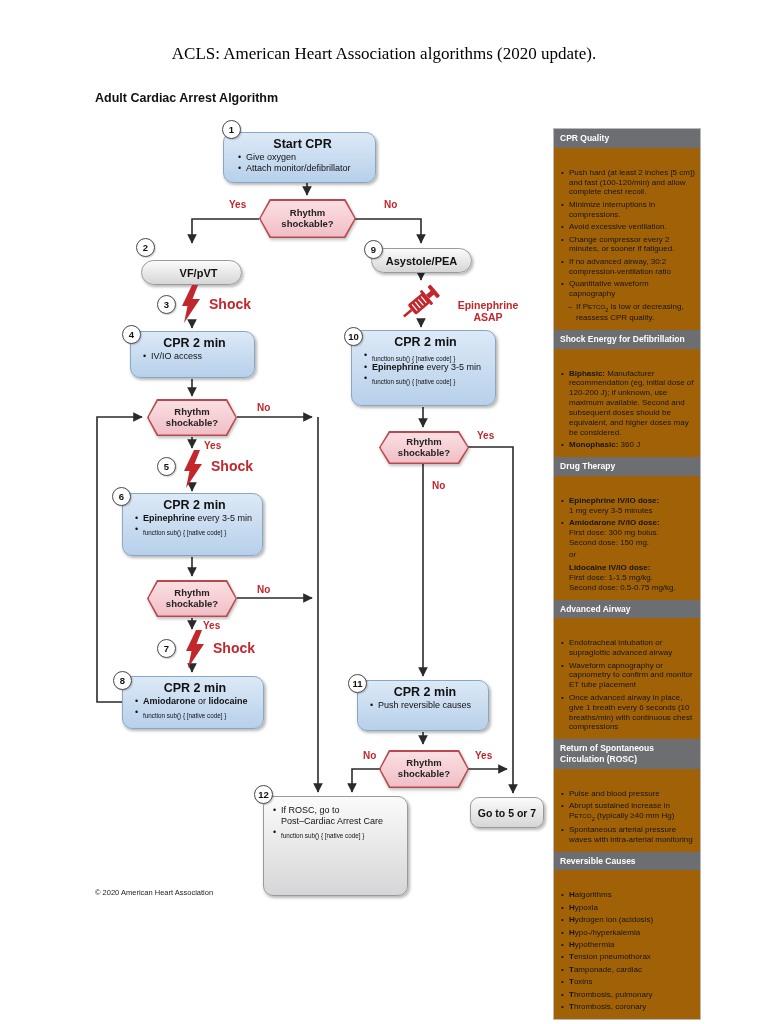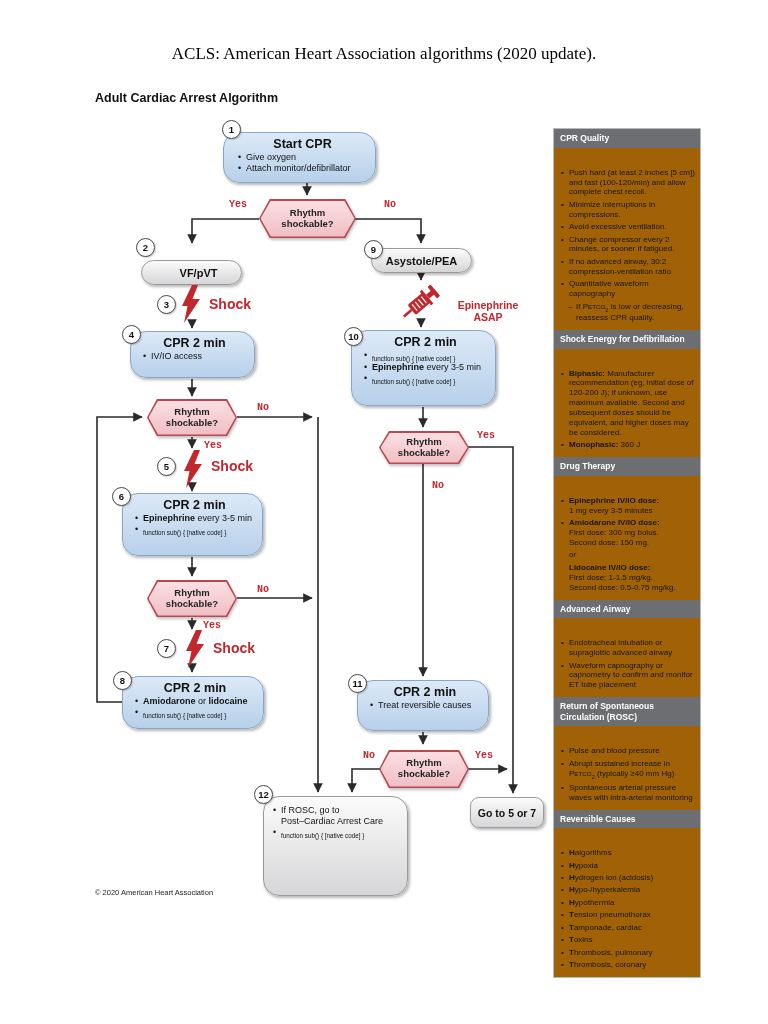--- a/index.html
+++ b/index.html
@@ -5,21 +5,21 @@
   html,body{margin:0;padding:0;background:#fff;}
   .page{position:relative;width:756px;height:1024px;background:#fff;overflow:hidden;
         font-family:"Liberation Sans",sans-serif;color:#1a1a1a;}
   .doc-title{position:absolute;left:0;top:44px;width:768px;text-align:center;
              font-family:"Liberation Serif",serif;font-size:17px;color:#000;}
   .algo-title{position:absolute;left:95px;top:91px;font-size:12.5px;font-weight:bold;color:#111;}
   .footer{position:absolute;left:95px;top:888px;font-size:7.5px;color:#222;}
 
   svg.wires{position:absolute;left:0;top:0;z-index:1;}
 
-  .node{position:absolute;z-index:2;box-sizing:border-box;border-radius:16px;
+  .node{position:absolute;z-index:2;box-sizing:border-box;border-radius:10px;
         box-shadow:1.5px 2px 3px rgba(0,0,0,.28);padding:3px 6px;}
   .node.blue{background:linear-gradient(#dce9f7,#b7d0ea);border:1.2px solid #8aa6c5;}
   .node.gray{background:linear-gradient(#fbfbfb,#d6d6d8);border:1.2px solid #9a9a9a;}
   .node.pill{border-radius:13px;display:flex;align-items:center;justify-content:center;}
   .nt{font-weight:bold;font-size:12.5px;text-align:center;margin:1px 0 1px;color:#111;}
   .nt.sm{font-size:11px;margin:0;}
   .fb{font-size:9px;line-height:1.22;text-align:left;color:#111;}
   .bullet{position:relative;padding-left:10px;}
   .bullet::before{content:"\2022";position:absolute;left:2px;}
   .sub{position:relative;padding-left:17px;}
@@ -29,21 +29,21 @@
   .hex{position:absolute;z-index:2;filter:drop-shadow(1.5px 2px 1.5px rgba(0,0,0,.25));}
   .hx-b,.hx-f{position:absolute;clip-path:polygon(11% 0,89% 0,100% 50%,89% 100%,11% 100%,0 50%);}
   .hx-b{inset:0;background:#b8494f;}
   .hx-f{inset:1.5px;background:linear-gradient(#fbdfe2,#f0bec5);}
   .hx-t{position:absolute;inset:0;z-index:2;display:flex;align-items:center;justify-content:center;
         text-align:center;font-weight:bold;font-size:9.5px;line-height:1.15;color:#222;padding:0 14px;}
 
   .badge{position:absolute;z-index:4;width:19px;height:19px;box-sizing:border-box;border-radius:50%;
          background:#fff;border:1.5px solid #4a4a4a;display:flex;align-items:center;justify-content:center;
          font-size:9.5px;font-weight:bold;color:#111;box-shadow:1px 1px 1.5px rgba(0,0,0,.2);}
-  .rlbl{position:absolute;z-index:3;font-weight:bold;color:#c1272d;font-size:10px;font-family:Liberation Mono, monospace;}
+  .rlbl{position:absolute;z-index:3;font-weight:bold;color:#c1272d;font-size:10px;}
   .shock-lbl{position:absolute;z-index:3;font-weight:bold;color:#c1272d;font-size:14px;}
   .epi-lbl{position:absolute;z-index:3;font-weight:bold;color:#c1272d;font-size:10.5px;
            width:84px;text-align:center;line-height:1.15;}
   .icon{position:absolute;z-index:3;}
 
   .sidebar{position:absolute;left:553px;top:128px;width:148px;z-index:2;background:#a16207;
            border:1px solid #b9b9b9;box-sizing:border-box;}
   .sh{background:#6d6e71;color:#fff;font-weight:bold;font-size:8.5px;line-height:1.25;
       padding:4px 6px;}
   .sb{padding:20px 5px 7px;font-size:8px;line-height:1.24;color:#151515;}
@@ -215,21 +215,21 @@
     <div class="hx-b"></div>
     <div class="hx-f"></div>
     <div class="hx-t">Rhythm shockable?</div>
   </div>
   <span class="rlbl" style="left:477px;top:430px;">Yes</span>
   <span class="rlbl" style="left:432px;top:480px;">No</span>
 
   <div class="node blue" style="left:357px;top:680px;width:132px;height:51px;padding-left:10px;">
     <div class="nt">CPR 2 min</div>
     <div>
-        <div class="fb bullet">Treat reversible causes</div>
+        <div class="fb bullet">Push reversible causes</div>
       </div>
   </div>
   <div class="badge" style="left:348px;top:674px;">11</div>
 
   <div class="hex" style="left:379px;top:750px;width:90px;height:38px;">
     <div class="hx-b"></div>
     <div class="hx-f"></div>
     <div class="hx-t">Rhythm shockable?</div>
   </div>
   <span class="rlbl" style="left:363px;top:750px;">No</span>
@@ -274,20 +274,21 @@
           <div class="si bullet"><b>Amiodarone IV/IO dose:</b><br><span>First dose: 300 mg bolus.</span><br><span>Second dose: 150 mg.</span></div>
           <div class="si plain"><i>or</i></div>
           <div class="si plain"><b>Lidocaine IV/IO dose:</b><br><span>First dose: 1-1.5 mg/kg.</span><br><span>Second dose: 0.5-0.75 mg/kg.</span></div>
         </div>
     </section>
     <section>
       <div class="sh">Advanced Airway</div>
       <div class="sb">
           <div class="si bullet">Endotracheal intubation or supraglottic advanced airway</div>
           <div class="si bullet">Waveform capnography or capnometry to confirm and monitor ET tube placement</div>
+          <div class="si bullet">Once advanced airway in place, give 1 breath every 6 seconds (10 breaths/min) with continuous chest compressions</div>
         </div>
     </section>
     <section>
       <div class="sh">Return of Spontaneous Circulation (ROSC)</div>
       <div class="sb">
           <div class="si bullet">Pulse and blood pressure</div>
           <div class="si bullet"><span>Abrupt sustained increase in P</span><span class="sc">ETCO</span><sub>2</sub><span> (typically ≥40 mm Hg)</span></div>
           <div class="si bullet">Spontaneous arterial pressure waves with intra-arterial monitoring</div>
         </div>
     </section>

